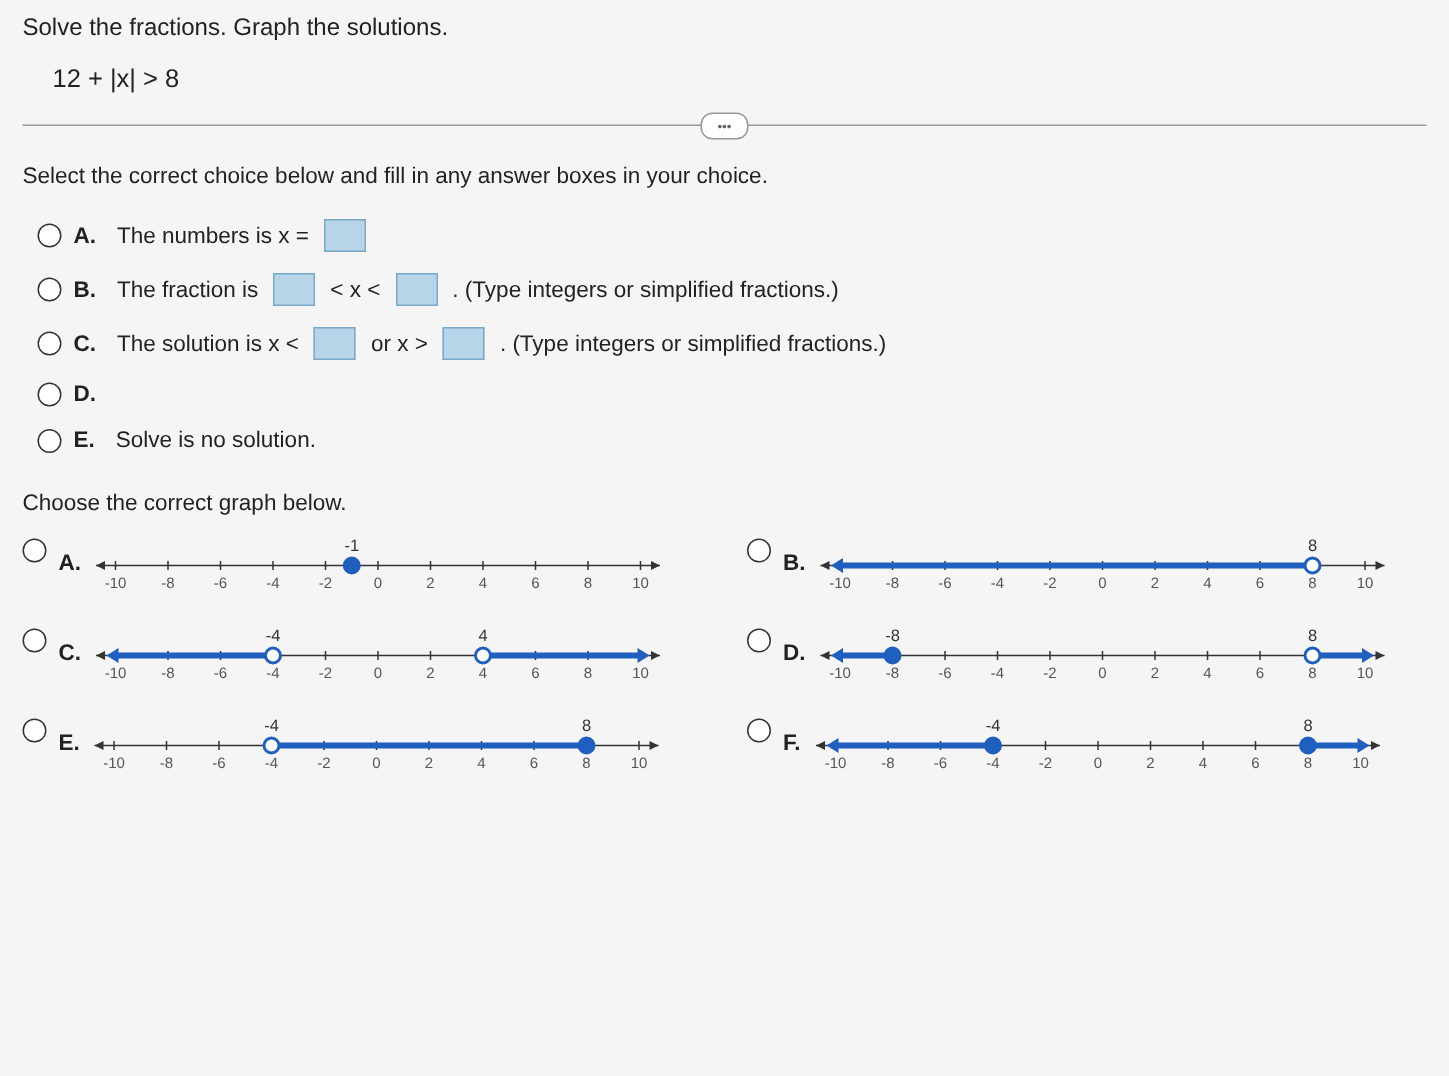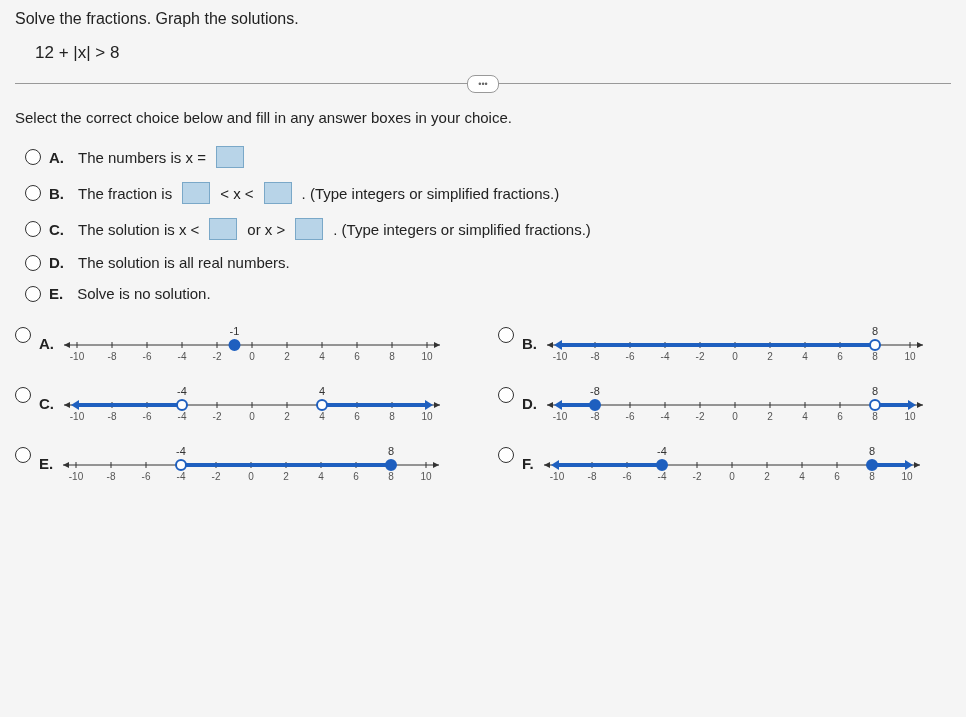--- a/index.html
+++ b/index.html
@@ -57,32 +57,32 @@
 <span>The solution is x &lt;</span>
 <span class="input-box"></span>
 <span>or x &gt;</span>
 <span class="input-box"></span>
 <span>. (Type integers or simplified fractions.)</span>
 </div>
 
 <div class="choice-row">
 <span class="radio"></span>
 <span class="label">D.</span>
-<span>The solution is all real numbers.</span>
 </div>
 
 <div class="choice-row">
 <span class="radio"></span>
 <span class="label">E.</span>
 <span>Solve is no solution.</span>
 </div>
 
 </div>
 
 <div class="graph-section">
+<div>Choose the correct graph below.</div>
 <div class="graph-grid">
 
 <div class="graph-choice">
 <span class="radio"></span>
 <span class="graph-label">A.</span>
 <div class="nl"><svg width="380" height="40">
             <line x1="2" y1="18" x2="378" y2="18" stroke="#333" stroke-width="1"></line>
             <polygon points="2,18 8,15 8,21" fill="#333"></polygon>
             <polygon points="378,18 372,15 372,21" fill="#333"></polygon>
             <line x1="15" y1="15" x2="15" y2="21" stroke="#333" stroke-width="1"></line>

